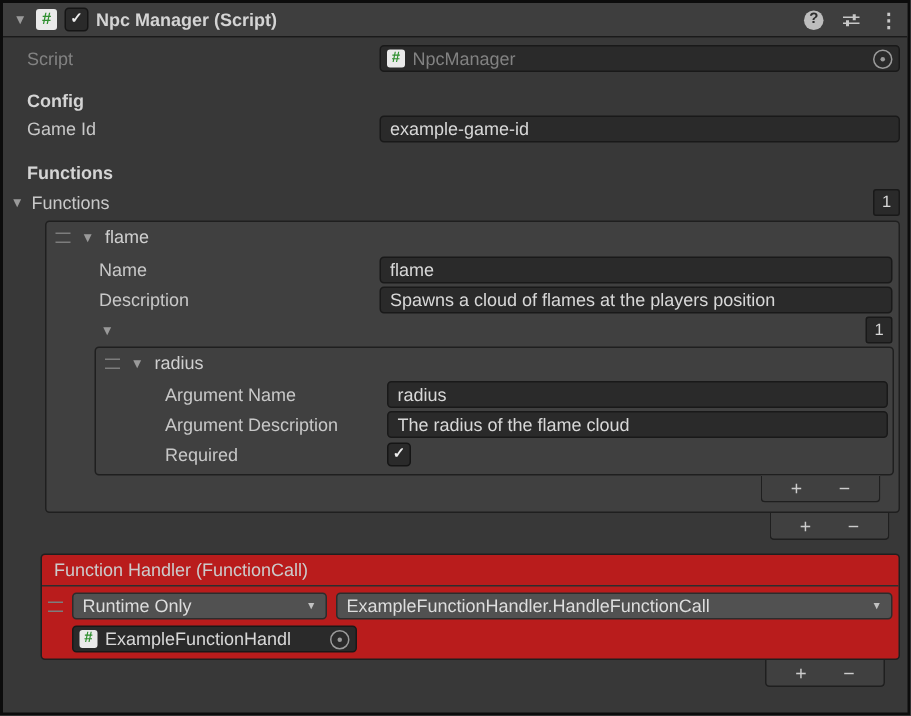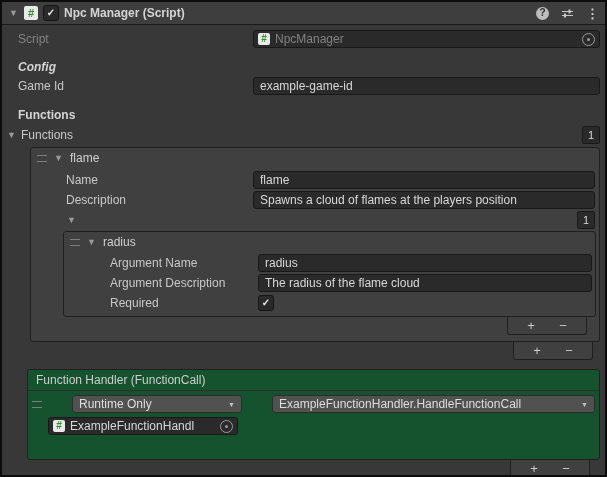--- a/index.html
+++ b/index.html
@@ -52,27 +52,27 @@
   .drag{width:10px;height:5px;border-top:1px solid #7d7d7d;border-bottom:1px solid #7d7d7d;flex:none;cursor:default;}
   .foldrow{display:flex;align-items:center;height:18px;margin:4px 5px 0 0;padding-left:4px;gap:4px;}
   .foldrow.inbox{padding-left:35px;margin:2px 4px 0 0;}
   .list-footer{display:flex;justify-content:flex-end;}
   .footer-panel{width:78px;height:17px;background:#404040;border:1px solid #1f1f1f;border-top:none;
     border-radius:0 0 3px 3px;display:flex;align-items:center;justify-content:center;}
   .mini-btn{width:32px;height:15px;background:transparent;border:none;color:#cccccc;
     font-size:13px;line-height:13px;text-align:center;padding:0;font-family:"Liberation Sans",sans-serif;cursor:default;}
   .mr12{margin-right:12px;} .mr15{margin-right:15px;}
   
-  .handler-box{background:#14532d;border:1px solid #1f1f1f;border-radius:3px;
-    margin:9px 5px 0 25px;padding-bottom:24px;}
+  .handler-box{background:#b91c1c;border:1px solid #1f1f1f;border-radius:3px;
+    margin:9px 5px 0 25px;padding-bottom:4px;}
   .handler-header{height:20px;display:flex;align-items:center;padding-left:8px;
     border-bottom:1px solid #2d2d2d;color:#cccccc;}
   .handler-row{display:flex;align-items:center;height:18px;margin:4px 4px 0 0;padding-left:4px;gap:6px;}
   .dropdown{height:18px;background:#515151;border:1px solid #2c2c2c;border-radius:3px;
-    display:flex;align-items:center;padding:0 6px;box-sizing:border-box;color:#dddddd;gap:6px;margin-left:24px;}
+    display:flex;align-items:center;padding:0 6px;box-sizing:border-box;color:#dddddd;gap:6px;}
   .dd-arrow{margin-left:auto;font-size:7px;color:#c2c2c2;line-height:1;}
   .w170{width:170px;flex:none;}
   .flex1{flex:1;justify-content:center;}
   .obj-w{width:190px;flex:none;margin-left:16px;}
 </style>
 </head>
 <body>
 
 <div class="inspector">
 
@@ -98,21 +98,21 @@
     <span class="label disabled">Script</span>
     <span class="objfield">
       <span class="cs-icon small">#</span>
       <span class="objtext disabled">NpcManager</span>
       <span class="picker">
           <span class="picker-dot"></span>
         </span>
     </span>
   </div>
 
-  <div class="section" style="margin-top:11px;font-style:italic;">Config</div>
+  <div class="section" style="margin-top:11px;">Config</div>
   <div class="row lvl0" style="margin-top:3px;">
     <span class="label">Game Id</span>
     <input class="tfield" value="example-game-id" style="">
   </div>
 
   <div class="section" style="margin-top:12px;">Functions</div>
   <div class="foldrow">
     <span class="fold">▼</span>
     <span>Functions</span>
     <span class="count-badge">1</span>

